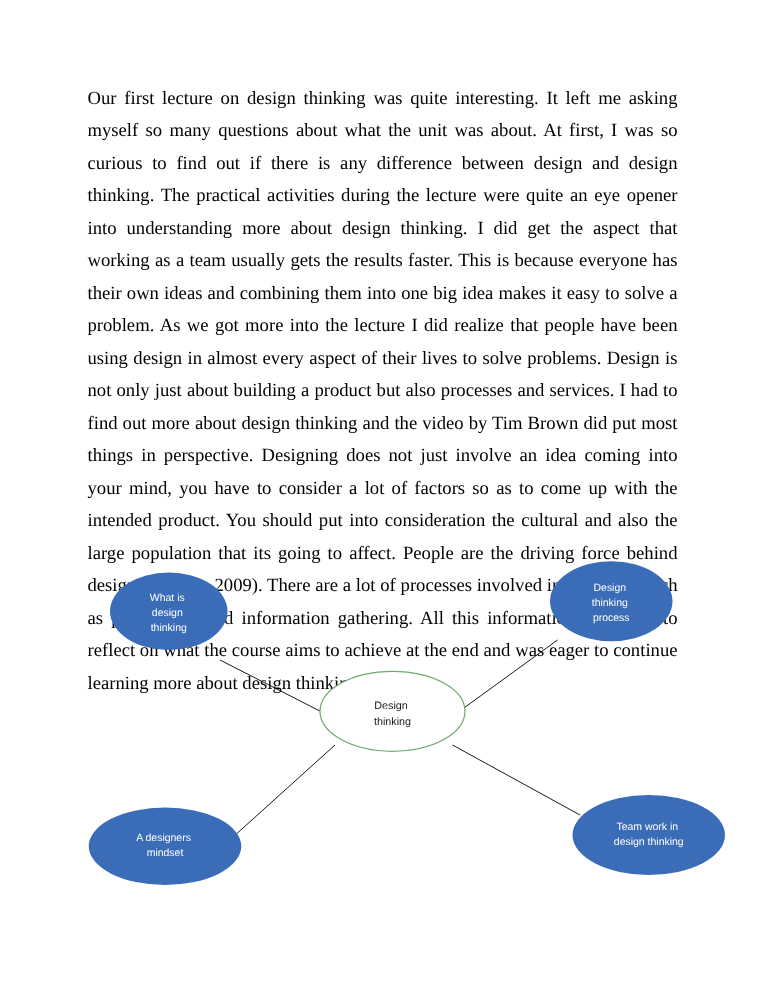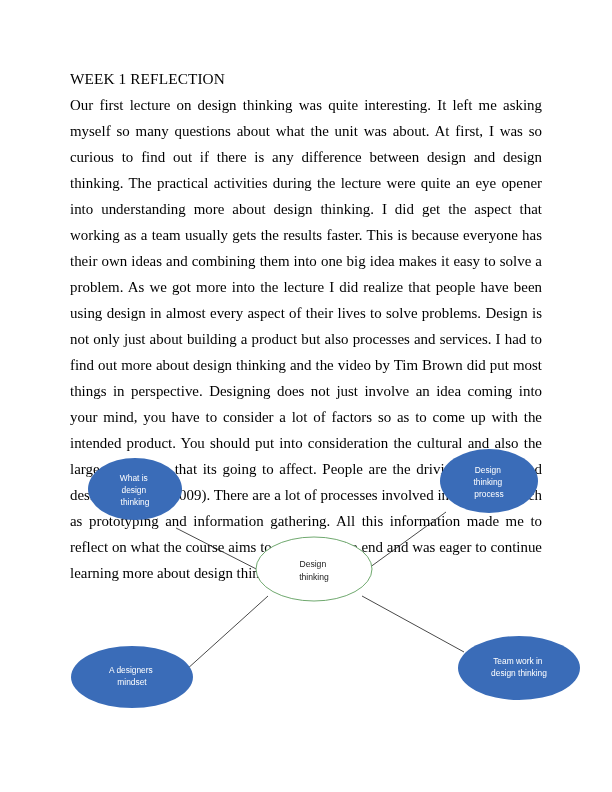--- a/index.html
+++ b/index.html
@@ -63,21 +63,20 @@
   .node-label-center {
     font-family: "Liberation Sans", "DejaVu Sans", sans-serif;
     font-size: 8.6px;
     fill: #1a1a1a;
   }
 </style>
 </head>
 <body>
 
 <div class="page">
-  <p class="doc-heading">WEEK 1 REFLECTION</p>
   <p class="doc-paragraph">Our first lecture on design thinking was quite interesting. It left me asking myself so many questions about what the unit was about. At first, I was so curious to find out if there is any difference between design and design thinking. The practical activities during the lecture were quite an eye opener into understanding more about design thinking. I did get the aspect that working as a team usually gets the results faster. This is because everyone has their own ideas and combining them into one big idea makes it easy to solve a problem. As we got more into the lecture I did realize that people have been using design in almost every aspect of their lives to solve problems.  Design is not only just about building a product but also processes and services. I had to find out more about design thinking and the video by Tim Brown did put most things in perspective. Designing does not just involve an idea coming into your mind, you have to consider a lot of factors so as to come up with the intended product. You should put into consideration the cultural and also the large population that its going to affect. People are the driving force behind designs. (Brown,2009). There are a lot of processes involved in designing such as prototyping and information gathering. All this information made me to reflect on what the course aims to achieve at the end and was eager to continue learning more about design thinking.</p>
 </div>
 
 <div class="diagram">
   <svg width="612" height="300" viewBox="0 0 612 300" xmlns="http://www.w3.org/2000/svg">
 
     <g>
       <line x1="176" y1="98" x2="268" y2="145" stroke="#1a1a1a" stroke-width="0.8"></line>
       <line x1="446" y1="82" x2="362" y2="143" stroke="#1a1a1a" stroke-width="0.8"></line>
       <line x1="186" y1="240" x2="268" y2="166" stroke="#1a1a1a" stroke-width="0.8"></line>

